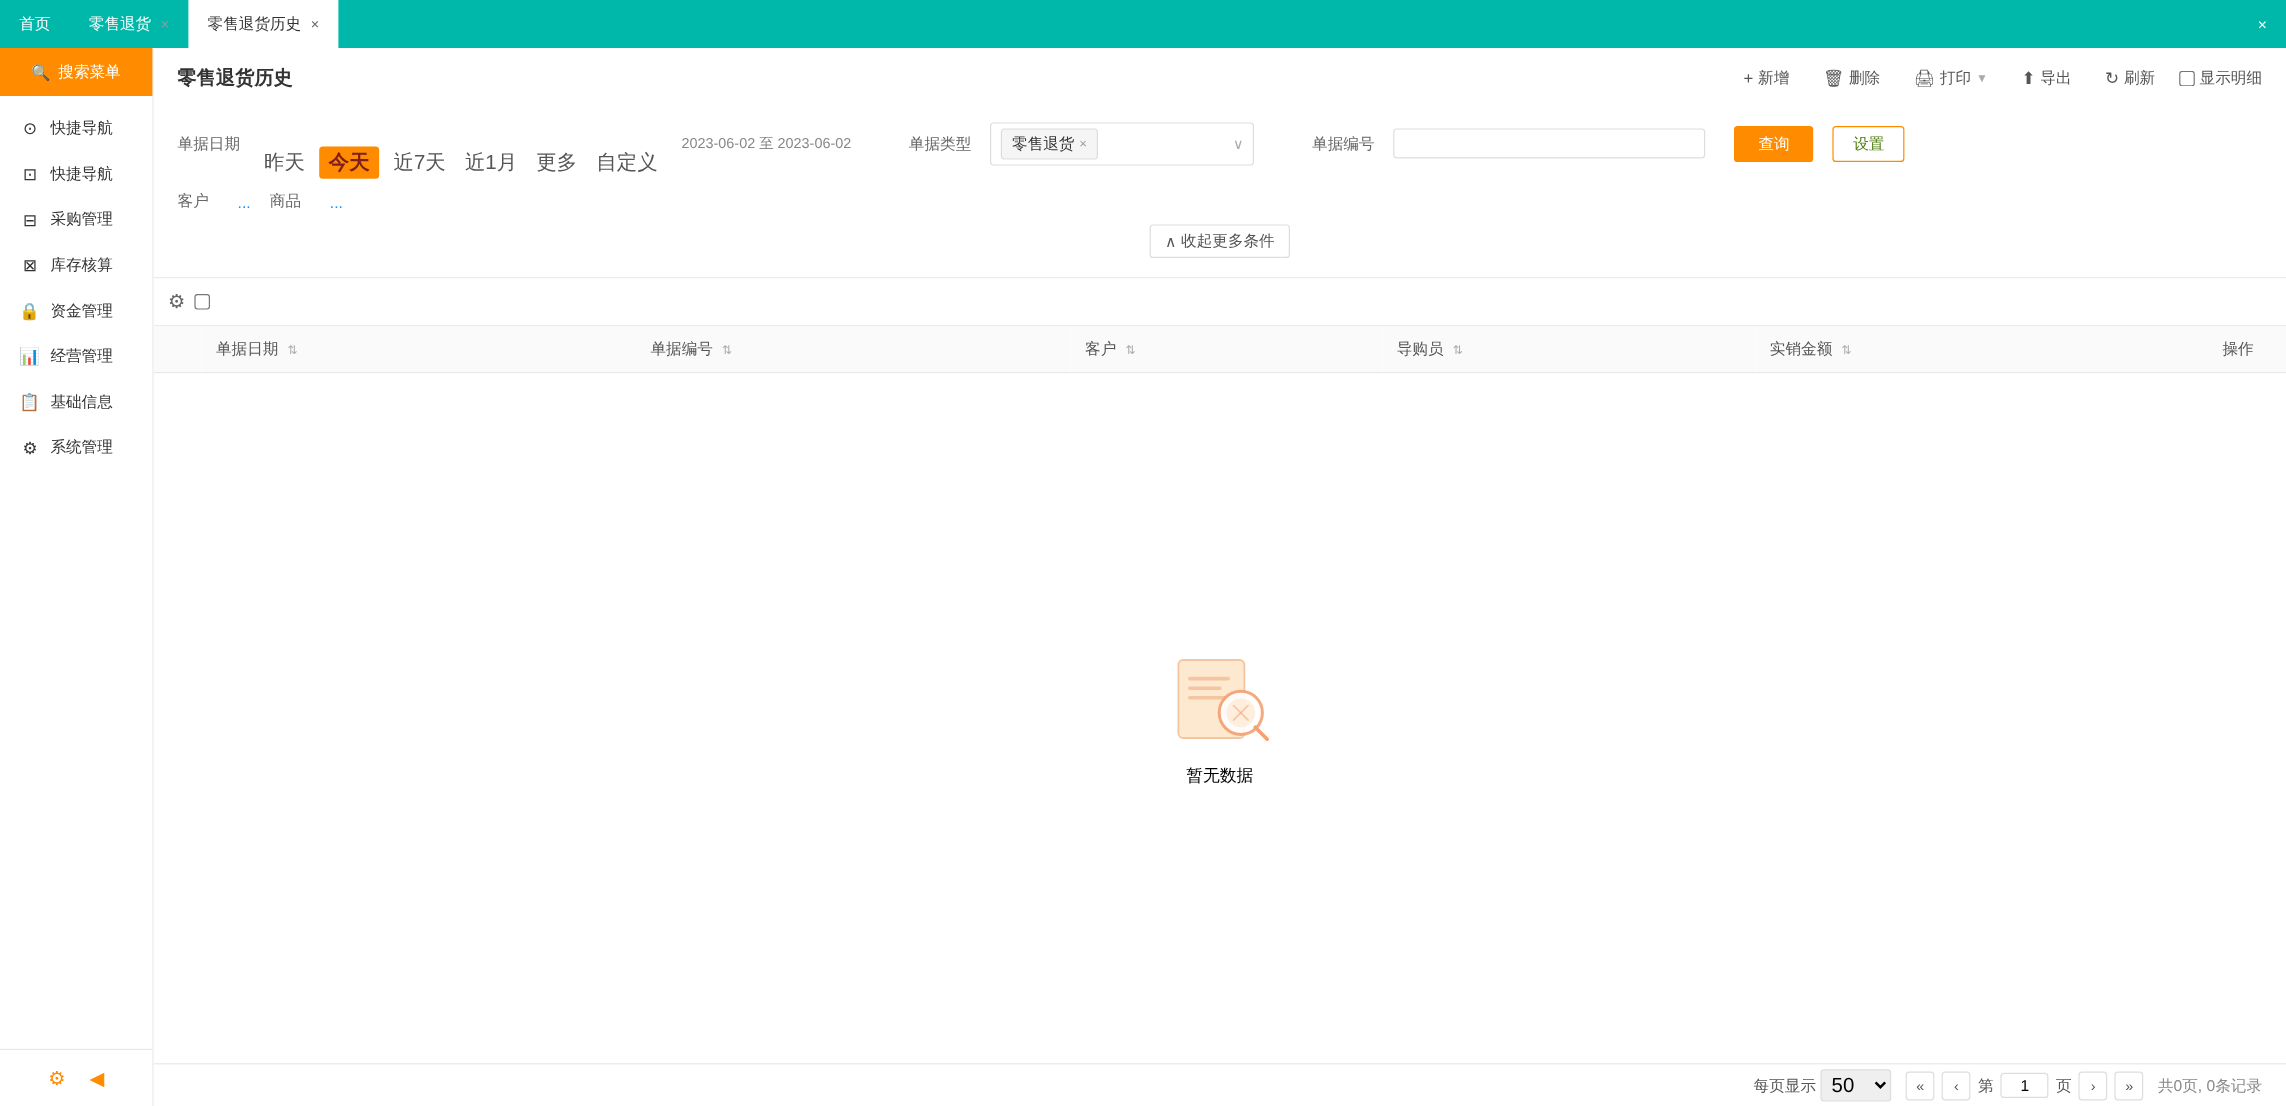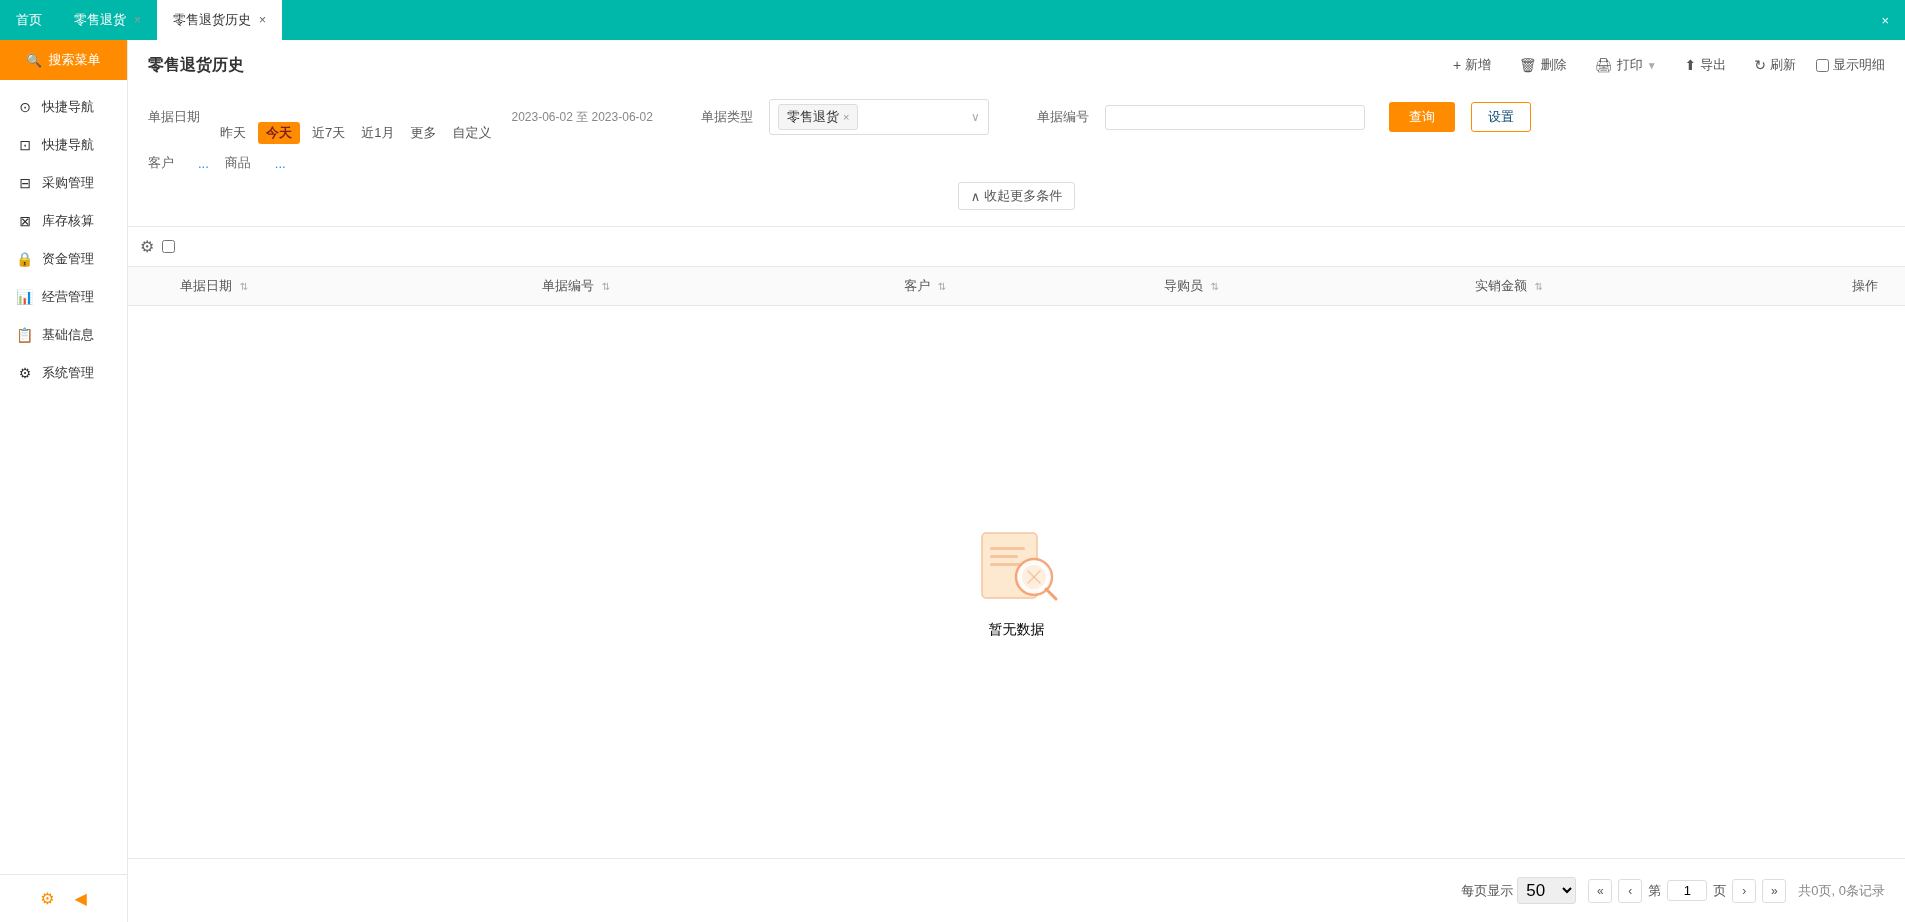--- a/index.html
+++ b/index.html
@@ -175,21 +175,21 @@
       font-size: 13px;
       color: #666;
       white-space: nowrap;
     }
     .filter-date-options {
       display: flex;
       align-items: center;
       gap: 8px;
     }
     .date-opt {
-      font-size: 13px;
+      font-size: 17px;
       color: #555;
       cursor: pointer;
       padding: 2px 4px;
       border-radius: 3px;
       margin-top: 32px;
     }
     .date-opt.active {
       background: #ff8c00;
       color: #7f1d1d;
       padding: 2px 8px;
@@ -322,21 +322,21 @@
       height: 80px;
       position: relative;
     }
     .empty-text {
       font-size: 14px;
       color: #000000;
     }
 
     
     .pagination-bar {
-      height: 64px;
+      height: 36px;
       background: #fff;
       border-top: 1px solid #e8e8e8;
       display: flex;
       align-items: center;
       justify-content: flex-end;
       padding: 0 20px;
       gap: 12px;
       font-size: 13px;
       color: #555;
       flex-shrink: 0;
@@ -385,21 +385,21 @@
       background: #ff8c00;
       color: #fff;
       border: none;
       padding: 6px 20px;
       border-radius: 3px;
       font-size: 13px;
       cursor: pointer;
     }
     .btn-settings {
       background: #fff;
-      color: #0c4a6e;
+      color: #4d7c0f;
       border: 1px solid #ff8c00;
       padding: 5px 16px;
       border-radius: 3px;
       font-size: 13px;
       cursor: pointer;
     }
 
     
     .empty-svg {
       width: 90px;

